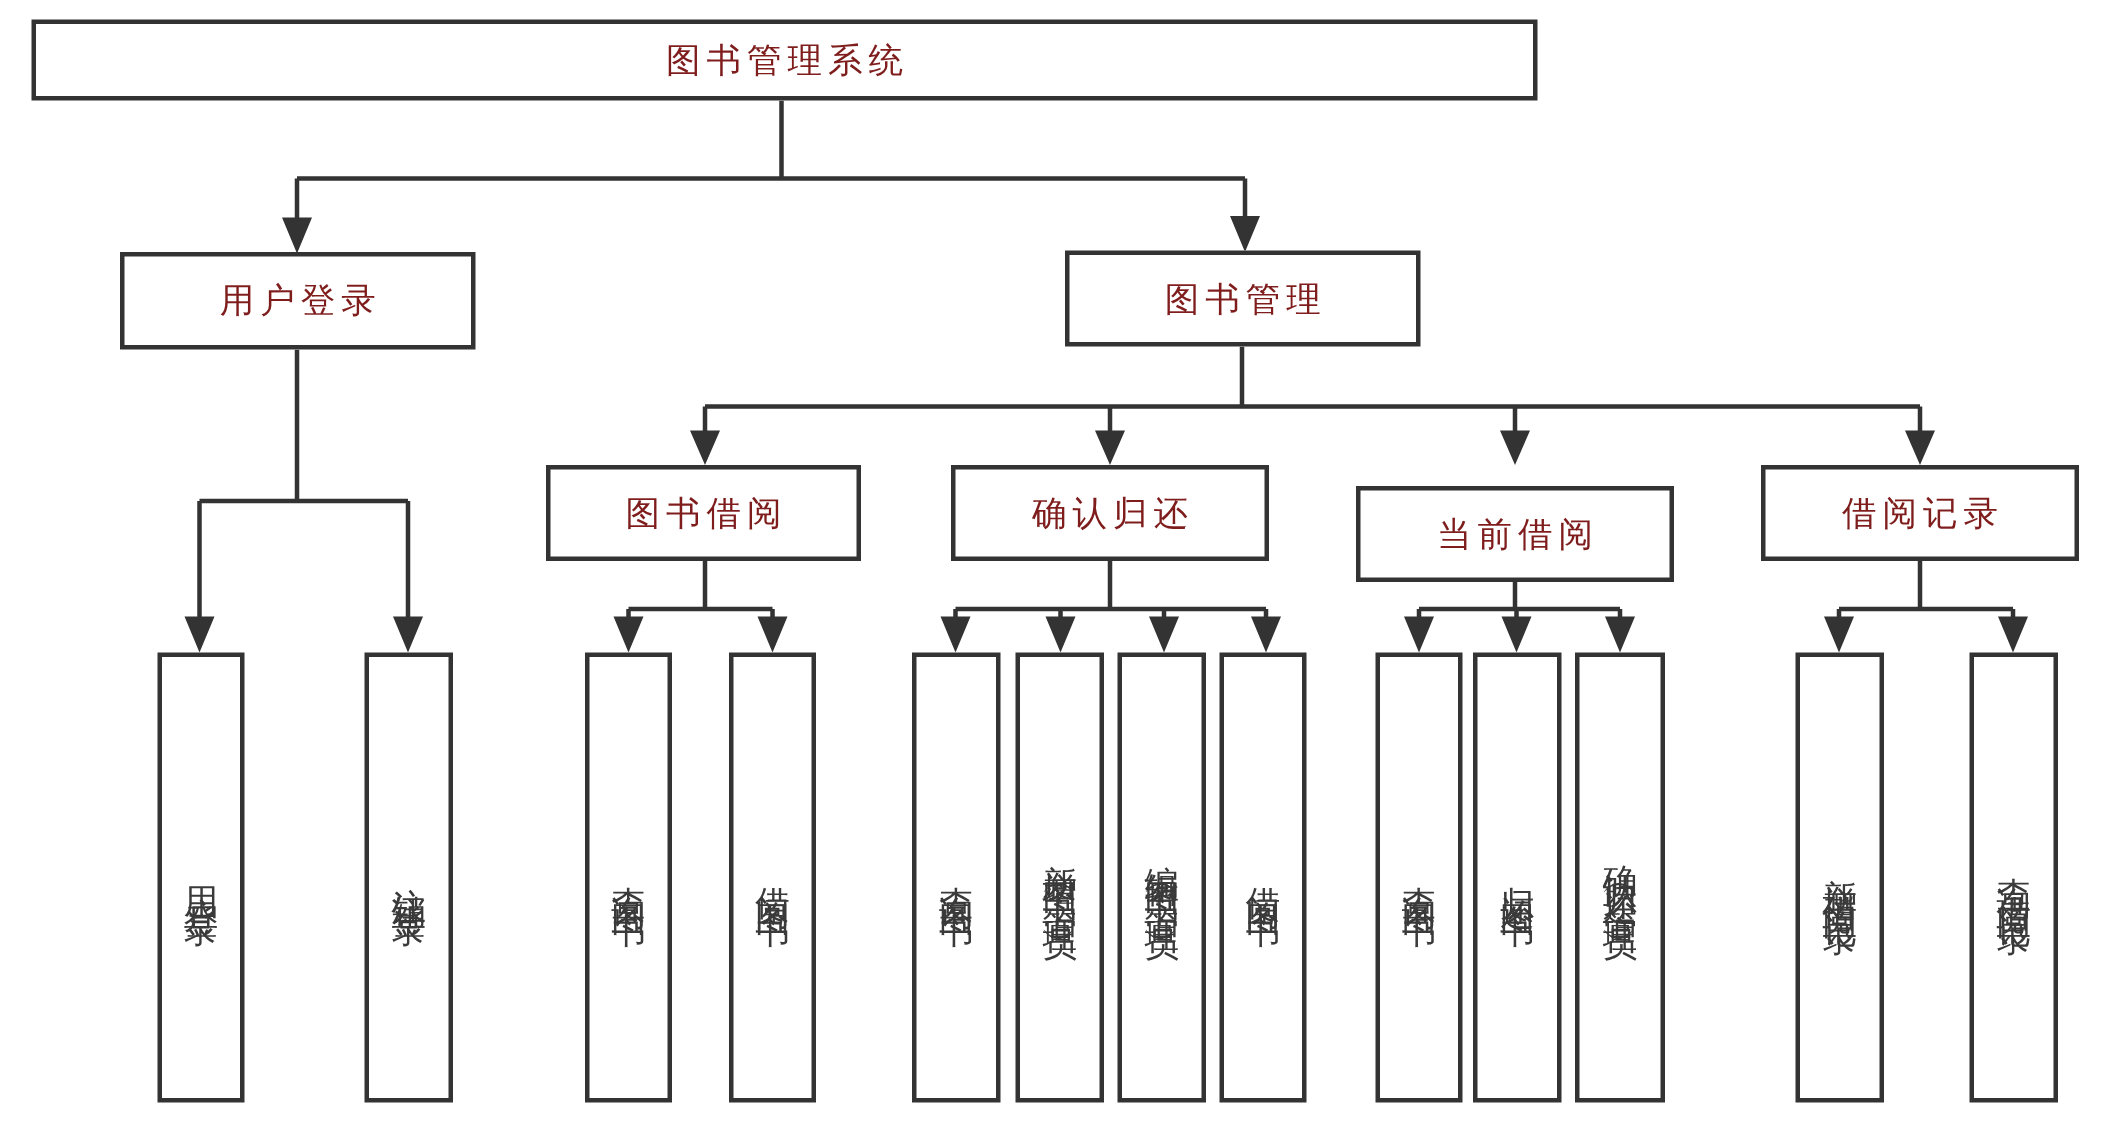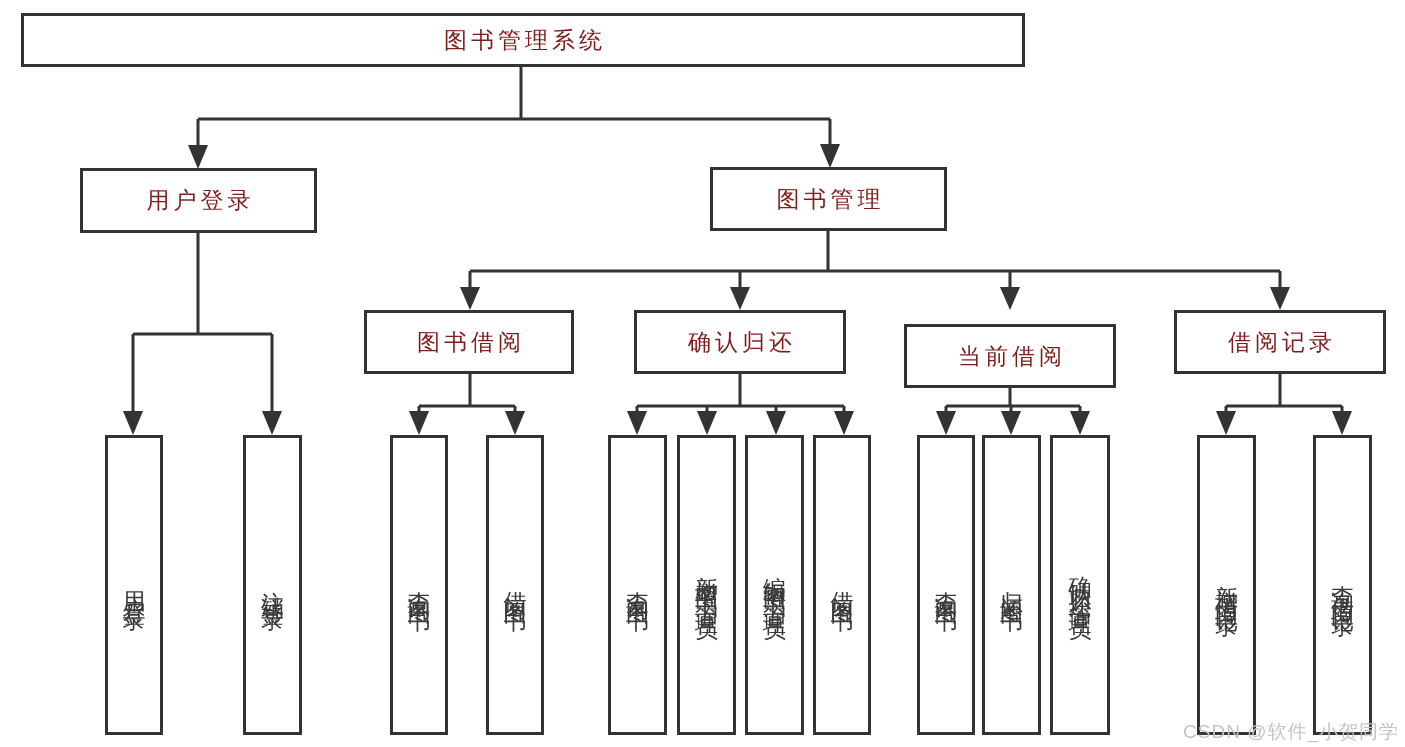--- a/index.html
+++ b/index.html
@@ -163,15 +163,14 @@
     <span class="vlabel">确认归还（管理员）</span>
   </div>
 
   <div class="box leaf" style="left:1197px;top:435px;width:59px;height:300px;">
     <span class="vlabel">新增借阅记录</span>
   </div>
   <div class="box leaf" style="left:1313px;top:435px;width:59px;height:300px;">
     <span class="vlabel">查询借阅记录</span>
   </div>
 
-  <div class="watermark">CSDN @软件_小贺同学</div>
 
 </div>
 
 </body></html>

